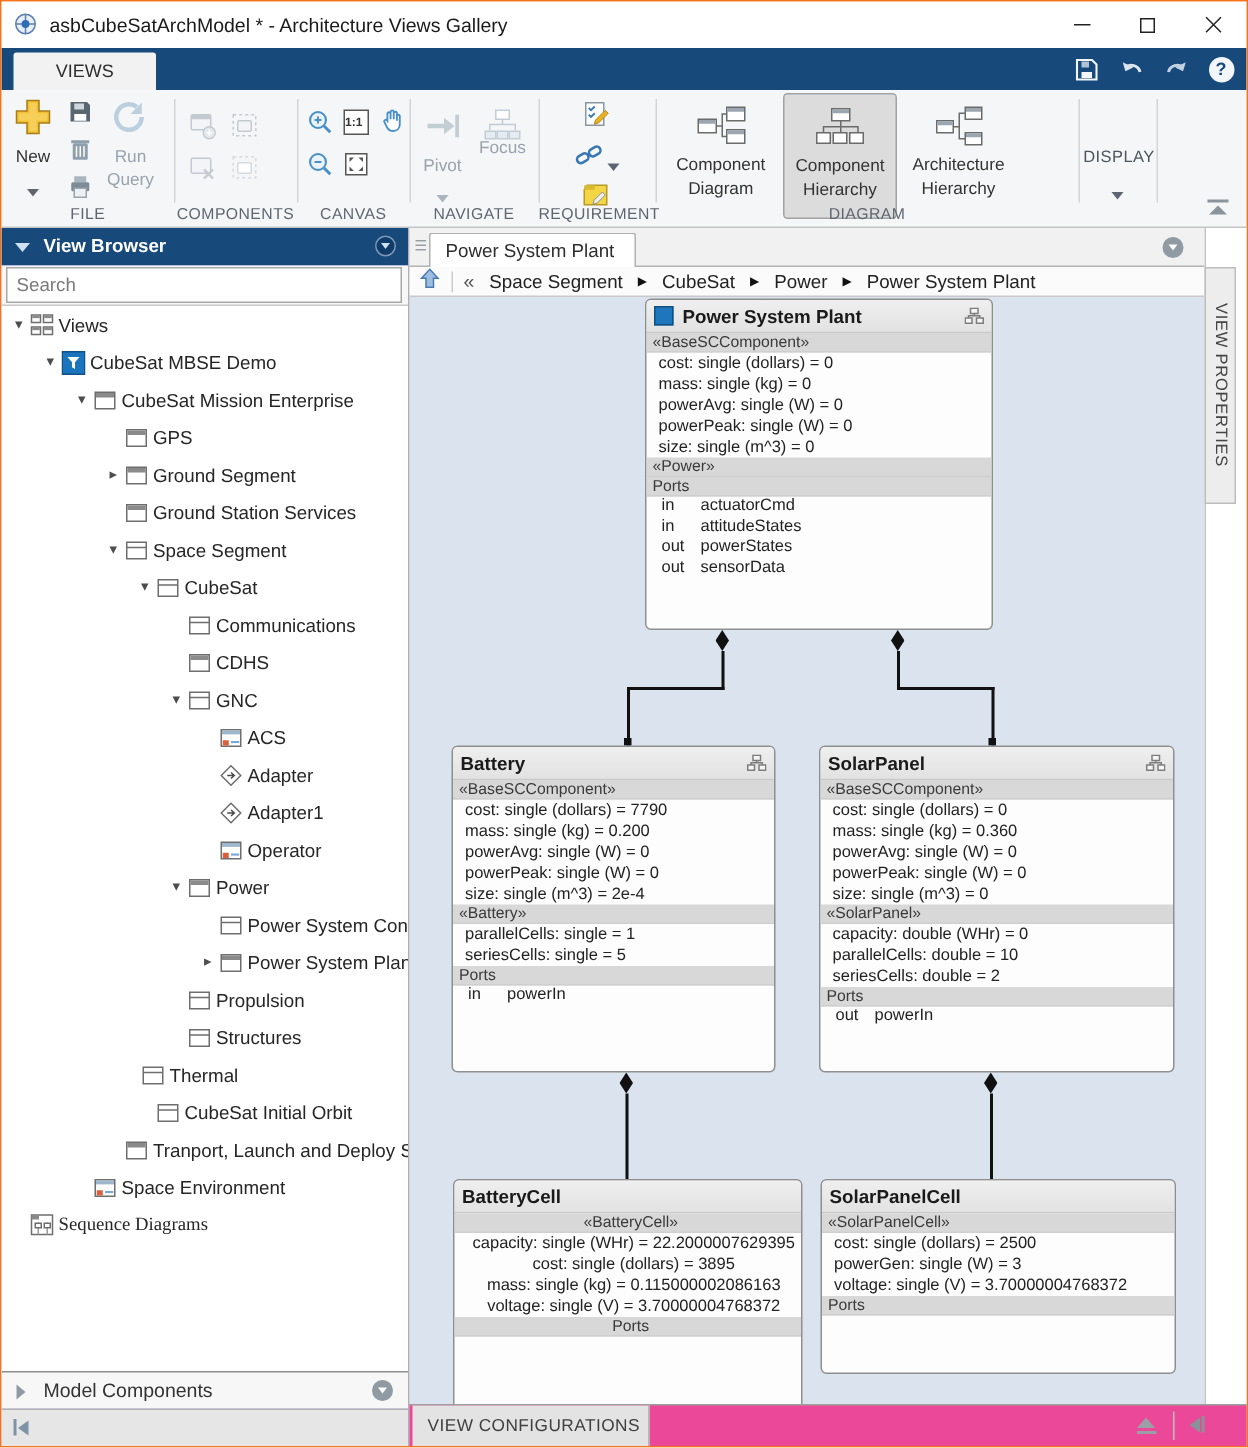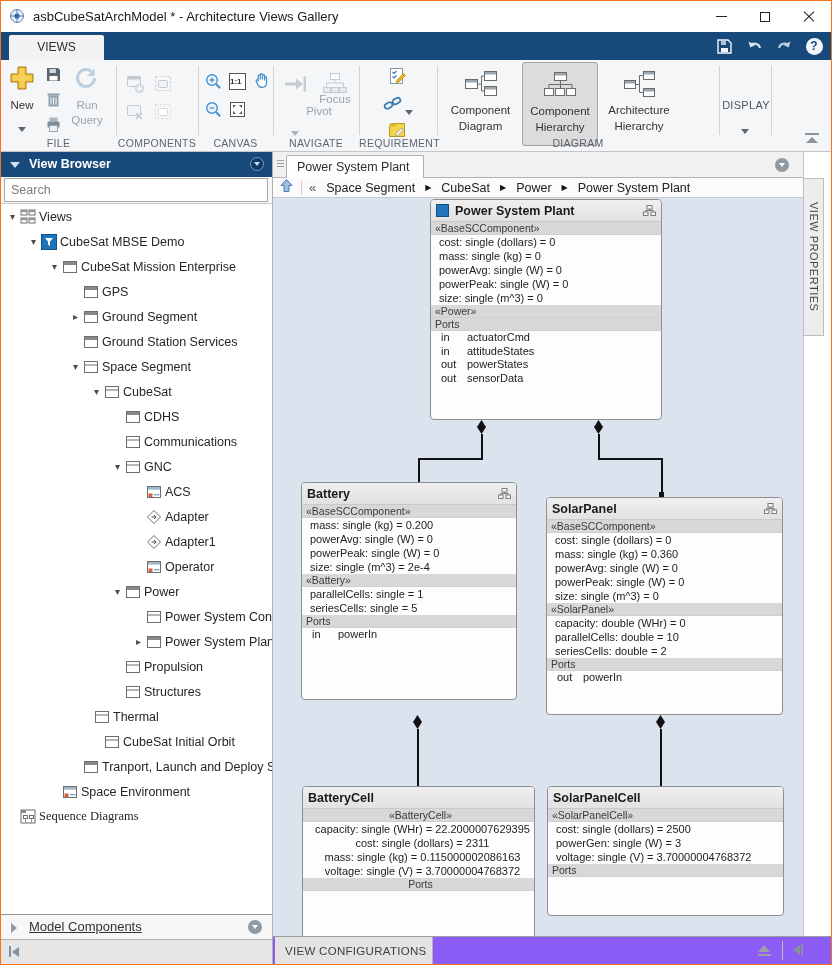--- a/index.html
+++ b/index.html
@@ -52,21 +52,21 @@
   .searchwrap { position:absolute; left:0; top:25px; width:100%; height:27px; background:#f7f7f7; border-bottom:1px solid #c9c9c9; }
   .searchwrap input { position:absolute; left:3px; top:1px; width:264px; height:24px; border:1px solid #a8a8a8; padding-left:6px; font-size:12.5px; font-family:inherit; color:#333; background:#fff; }
   .searchwrap input::placeholder { color:#7a7a7a; }
   .tree { position:absolute; left:0; top:52px; width:100%; height:712px; overflow:hidden; background:#fff; }
   .tree-row { height:25px; display:flex; align-items:center; white-space:nowrap; overflow:hidden; }
   .tree-arrow { width:15px; font-size:10px; color:#4d4d4d; text-align:center; flex:none; }
   .tree-ico { width:19px; flex:none; display:flex; align-items:center; }
   .tree-label { font-size:12.5px; color:#262626; }
   .mc-header { position:absolute; left:0; bottom:25px; width:100%; height:25px; background:#f7f7f7; border-top:1px solid #8f8f8f; }
   .mc-header .tri { position:absolute; left:10px; top:8px; width:0; height:0; border-top:5px solid transparent; border-bottom:5px solid transparent; border-left:6px solid #8f9aa3; }
-  .mc-title { position:absolute; left:28px; top:0; line-height:24px; font-size:13px; color:#333;text-decoration:underline; }
+  .mc-title { position:absolute; left:28px; top:0; line-height:24px; font-size:13px; color:#333; }
   .left-status { position:absolute; left:0; bottom:0; width:100%; height:25px; background:#e6e6e6; border-top:1px solid #b0b0b0; }
   .collapse-left { position:absolute; left:8px; top:6px; display:flex; align-items:center; }
   .collapse-left .bar { width:2px; height:11px; background:#7e93a5; margin-right:1px; }
   .collapse-left .tri { width:0; height:0; border-top:5px solid transparent; border-bottom:5px solid transparent; border-right:7px solid #7e93a5; }
 
   .circ { width:14px; height:14px; border-radius:50%; background:#8f9aa3; position:relative; }
   .circ::after { content:""; position:absolute; left:3.5px; top:5px; width:0; height:0; border-left:3.5px solid transparent; border-right:3.5px solid transparent; border-top:4px solid #fff; }
   .vb-header .circ { position:absolute; right:8px; top:5px; background:#0f3c69; border:1px solid #7d97b5; }
   .vb-header .circ::after { border-top-color:#cfe0f0; left:2.5px; top:4px; }
   .mc-header .circ { position:absolute; right:10px; top:5px; }
@@ -94,21 +94,21 @@
   .prop { font-size:11px; line-height:14px; color:#222; padding-left:8px; white-space:nowrap; overflow:hidden; }
   .port { font-size:11px; line-height:13.5px; color:#222; white-space:nowrap; }
   .pdir { display:inline-block; width:36px; padding-left:10px; }
   .cline { position:absolute; background:#111; }
   .cdiamond { position:absolute; width:9px; height:14px; background:#111; clip-path:polygon(50% 0,100% 50%,50% 100%,0 50%); }
   .cdot { position:absolute; width:5px; height:5px; background:#111; }
 
   
   .rightstrip { position:absolute; left:802px; top:151px; width:30px; height:786px; background:#fff; border-left:1px solid #c3c3c3; }
   .vp-tab { position:absolute; left:-1px; top:26px; width:21px; height:158px; background:#ededed; border:1px solid #bdbdbd; writing-mode:vertical-rl; text-orientation:mixed; font-size:11px; color:#444; letter-spacing:.5px; display:flex; align-items:center; justify-content:center; }
-  .bottombar { position:absolute; left:272px; bottom:0; width:560px; height:28px; background:#8b5cf6; border-top:1px solid #9e9e9e; }
+  .bottombar { position:absolute; left:272px; bottom:0; width:560px; height:28px; background:#ec4899; border-top:1px solid #9e9e9e; }
   .vc-tab { position:absolute; left:2px; top:0; width:158px; height:100%; background:#e3e3e3; border-right:1px solid #b5b5b5; display:flex; align-items:center; padding-left:10px; font-size:11.5px; color:#3f3f3f; letter-spacing:.3px; }
   .eject { position:absolute; right:62px; top:8px; width:13px; }
   .eject .tri { width:0; height:0; border-left:6.5px solid transparent; border-right:6.5px solid transparent; border-bottom:7px solid #9aa0a6; }
   .eject .bar { height:2px; background:#9aa0a6; margin-top:2px; }
   .bb-div { position:absolute; right:50px; top:4px; bottom:4px; width:1px; background:#bdbdbd; }
   .collapse-right { position:absolute; right:30px; top:7px; display:flex; align-items:center; }
   .collapse-right .tri { width:0; height:0; border-top:5px solid transparent; border-bottom:5px solid transparent; border-right:7px solid #8a9299; }
   .collapse-right .bar { width:2px; height:11px; background:#8a9299; margin-left:1px; }
 </style>
 </head>
@@ -241,21 +241,21 @@
           <path d="M4 7V4h3zM13 7V4h-3zM4 10v3h3zM13 10v3h-3z" fill="#555"></path>
         </svg></div>
     <div class="seclabel" style="left:197px;width:75px;">CANVAS</div>
     <div class="tdiv" style="left:272px;"></div>
 
     <div class="tico" style="left:281px;top:11px;"><svg width="26" height="26" viewBox="0 0 26 26">
           <path d="M3 13h11" stroke="#c3cdd4" stroke-width="3"></path>
           <path d="M14 7.5l7 5.5-7 5.5z" fill="#c3cdd4"></path>
           <rect x="21.5" y="5.5" width="2.5" height="15" fill="#c3cdd4"></rect>
         </svg></div>
-    <div class="tlabel dis" style="left:272px;top:44px;width:44px;margin-left:24px;">Pivot</div>
+    <div class="tlabel dis" style="left:272px;top:44px;width:44px;">Pivot</div>
     <div class="tico" style="left:290px;top:62px;"><span class="dda dis"></span></div>
     <div class="tico" style="left:321px;top:11px;"><svg width="26" height="26" viewBox="0 0 26 26">
           <rect x="8.5" y="2.5" width="9" height="6" fill="#fff" stroke="#c3cdd4"></rect>
           <path d="M13 8.5v3.5M4.5 16v-4h17v4" fill="none" stroke="#c3cdd4"></path>
           <rect x="1.5" y="16.5" width="7" height="5" fill="#e4ecf2" stroke="#c3cdd4"></rect>
           <rect x="9.5" y="16.5" width="7" height="5" fill="#e4ecf2" stroke="#c3cdd4"></rect>
           <rect x="17.5" y="16.5" width="7" height="5" fill="#e4ecf2" stroke="#c3cdd4"></rect>
         </svg></div>
     <div class="tlabel dis" style="left:312px;top:32px;width:44px;">Focus</div>
     <div class="seclabel" style="left:272px;width:86px;">NAVIGATE</div>
@@ -441,34 +441,34 @@
               <path d="M1.5 5h13" stroke="#6e6e6e"></path>
             </svg>
           </span>
           <span class="tree-label">CubeSat</span>
         </div>
         <div class="tree-row" style="padding-left: 109px;">
           <span class="tree-arrow"></span>
           <span class="tree-ico">
             <svg width="16" height="14" viewBox="0 0 16 14">
               <rect x="1.5" y="1.5" width="13" height="11" fill="#fff" stroke="#6e6e6e"></rect>
+              <path d="M1.5 5h13" stroke="#6e6e6e"></path>
+            </svg>
+          </span>
+          <span class="tree-label">Communications</span>
+        </div>
+        <div class="tree-row" style="padding-left: 109px;">
+          <span class="tree-arrow"></span>
+          <span class="tree-ico">
+            <svg width="16" height="14" viewBox="0 0 16 14">
+              <rect x="1.5" y="1.5" width="13" height="11" fill="#fff" stroke="#6e6e6e"></rect>
               <rect x="2" y="2" width="12" height="3" fill="#8a8a8a"></rect>
             </svg>
           </span>
           <span class="tree-label">CDHS</span>
-        </div>
-        <div class="tree-row" style="padding-left: 109px;">
-          <span class="tree-arrow"></span>
-          <span class="tree-ico">
-            <svg width="16" height="14" viewBox="0 0 16 14">
-              <rect x="1.5" y="1.5" width="13" height="11" fill="#fff" stroke="#6e6e6e"></rect>
-              <path d="M1.5 5h13" stroke="#6e6e6e"></path>
-            </svg>
-          </span>
-          <span class="tree-label">Communications</span>
         </div>
         <div class="tree-row" style="padding-left: 109px;">
           <span class="tree-arrow">▾</span>
           <span class="tree-ico">
             <svg width="16" height="14" viewBox="0 0 16 14">
               <rect x="1.5" y="1.5" width="13" height="11" fill="#fff" stroke="#6e6e6e"></rect>
               <path d="M1.5 5h13" stroke="#6e6e6e"></path>
             </svg>
           </span>
           <span class="tree-label">GNC</span>
@@ -703,35 +703,36 @@
         <div class="prop">powerAvg: single (W) = 0</div>
         <div class="prop">powerPeak: single (W) = 0</div>
         <div class="prop">size: single (m^3) = 0</div>
         <div class="band">«Power»</div>
         <div class="band">Ports</div>
         <div class="port"><span class="pdir">in</span><span class="pname">actuatorCmd</span></div>
         <div class="port"><span class="pdir">in</span><span class="pname">attitudeStates</span></div>
         <div class="port"><span class="pdir">out</span><span class="pname">powerStates</span></div>
         <div class="port"><span class="pdir">out</span><span class="pname">sensorData</span></div>
       </div>
-      <div class="block" style="left: 28px; top: 284px; width: 216px; height: 218px;">
+      <div class="block" style="left: 28px; top: 299px; width: 216px; height: 218px;">
         <div class="bheader">
           <span class="btitle">Battery</span>
           <span class="hier">
             <svg width="13" height="11" viewBox="0 0 13 11">
               <g fill="#f5f5f5" stroke="#7d7d7d">
                 <rect x="4" y="0.5" width="5" height="3.5"></rect>
                 <rect x="0.5" y="7" width="4.5" height="3.5"></rect>
                 <rect x="8" y="7" width="4.5" height="3.5"></rect>
               </g>
               <path d="M6.5 4v1.5M2.7 7V5.5h7.5V7" fill="none" stroke="#7d7d7d"></path>
             </svg>
           </span>
         </div>
         <div class="band">«BaseSCComponent»</div>
+        <div class="prop">cost: single (dollars) = 7790</div>
         <div class="prop">mass: single (kg) = 0.200</div>
         <div class="prop">powerAvg: single (W) = 0</div>
         <div class="prop">powerPeak: single (W) = 0</div>
         <div class="prop">size: single (m^3) = 2e-4</div>
         <div class="band">«Battery»</div>
         <div class="prop">parallelCells: single = 1</div>
         <div class="prop">seriesCells: single = 5</div>
         <div class="band">Ports</div>
         <div class="port"><span class="pdir">in</span><span class="pname">powerIn</span></div>
       </div>
@@ -761,21 +762,21 @@
         <div class="prop">seriesCells: double = 2</div>
         <div class="band">Ports</div>
         <div class="port"><span class="pdir">out</span><span class="pname">powerIn</span></div>
       </div>
       <div class="block" style="left: 29px; top: 588px; width: 233px; height: 158px; text-align: center;">
         <div class="bheader">
           <span class="btitle">BatteryCell</span>
         </div>
         <div class="band">«BatteryCell»</div>
         <div class="prop">capacity: single (WHr) = 22.2000007629395</div>
-        <div class="prop">cost: single (dollars) = 2311</div>
+        <div class="prop">cost: single (dollars) = 3895</div>
         <div class="prop">mass: single (kg) = 0.115000002086163</div>
         <div class="prop">voltage: single (V) = 3.70000004768372</div>
         <div class="band">Ports</div>
       </div>
       <div class="block" style="left: 274px; top: 588px; width: 237px; height: 130px;">
         <div class="bheader">
           <span class="btitle">SolarPanelCell</span>
         </div>
         <div class="band">«SolarPanelCell»</div>
         <div class="prop">cost: single (dollars) = 2500</div>

